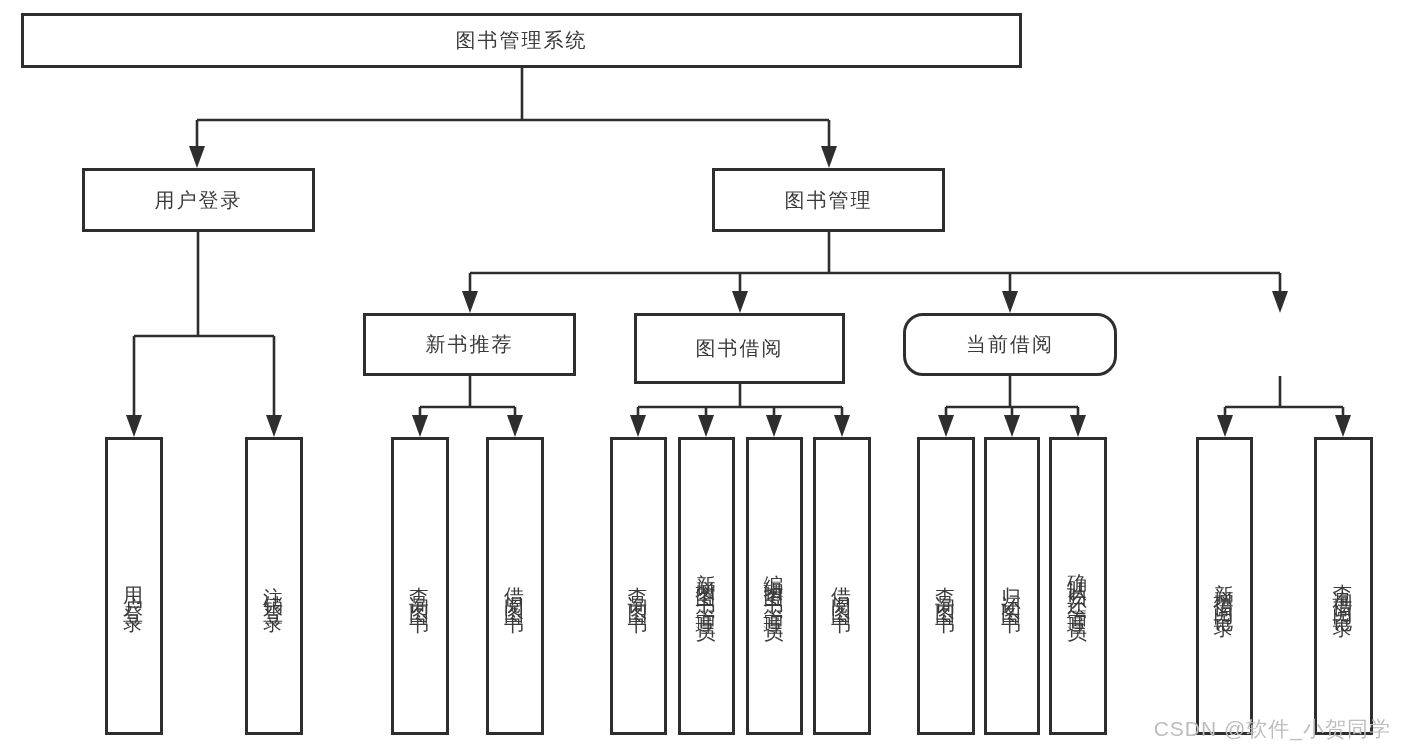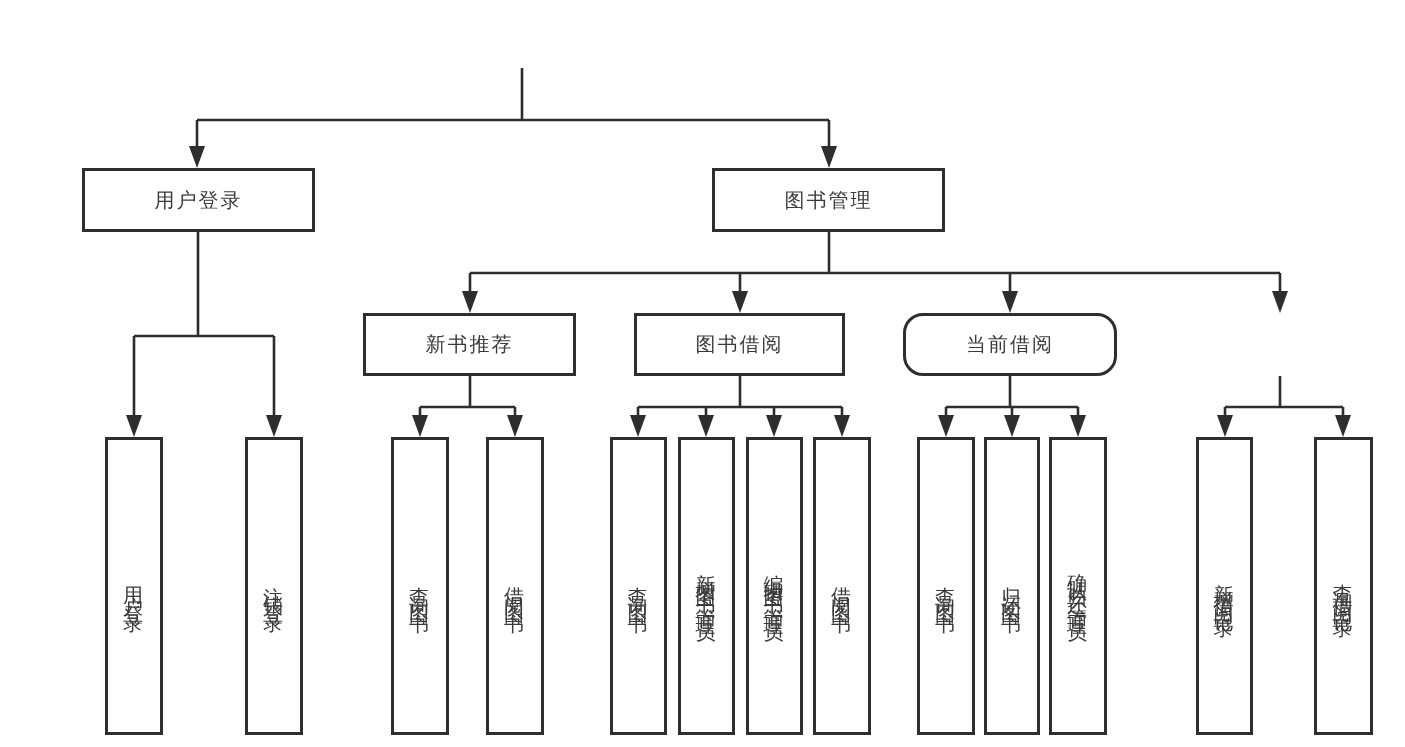--- a/index.html
+++ b/index.html
@@ -95,40 +95,42 @@
       <polygon points="766,415 782,415 774,437"></polygon>
       <polygon points="834,415 850,415 842,437"></polygon>
       <polygon points="938,415 954,415 946,437"></polygon>
       <polygon points="1004,415 1020,415 1012,437"></polygon>
       <polygon points="1070,415 1086,415 1078,437"></polygon>
       <polygon points="1217,415 1233,415 1225,437"></polygon>
       <polygon points="1335,415 1351,415 1343,437"></polygon>
     </g>
   </svg>
 
+  <div class="node" style="left:21px; top:13px; width:1001px; height:55px;">图书管理系统</div>
 
   <div class="node" style="left:82px; top:168px; width:233px; height:64px;">用户登录</div>
   <div class="node" style="left:363px; top:313px; width:213px; height:63px;">新书推荐</div>
 
   <div class="node" style="left:712px; top:168px; width:233px; height:64px;">图书管理</div>
-  <div class="node" style="left:634px; top:313px; width:211px; height:63px;">图书借阅</div>
+  <div class="node" style="left:634px; top:313px; width:211px; height:71px;">图书借阅</div>
   <div class="node" style="left:903px; top:313px; width:214px; height:63px;border-radius:20px;">当前借阅</div>
 
   <div class="node vert" style="left:105px; top:437px; width:58px; height:298px;">用户登录</div>
   <div class="node vert" style="left:245px; top:437px; width:58px; height:298px;">注销登录</div>
 
   <div class="node vert" style="left:391px; top:437px; width:58px; height:298px;">查询图书</div>
   <div class="node vert" style="left:486px; top:437px; width:58px; height:298px;">借阅图书</div>
 
   <div class="node vert" style="left:610px; top:437px; width:57px; height:298px;">查询图书</div>
   <div class="node vert long" style="left:678px; top:437px; width:57px; height:298px;">新增图书（管理员）</div>
   <div class="node vert long" style="left:746px; top:437px; width:57px; height:298px;">编辑图书（管理员）</div>
   <div class="node vert" style="left:813px; top:437px; width:58px; height:298px;">借阅图书</div>
 
   <div class="node vert" style="left:917px; top:437px; width:58px; height:298px;">查询图书</div>
   <div class="node vert" style="left:984px; top:437px; width:56px; height:298px;">归还图书</div>
   <div class="node vert long" style="left:1049px; top:437px; width:58px; height:298px;">确认归还（管理员）</div>
 
   <div class="node vert long" style="left:1196px; top:437px; width:57px; height:298px;">新增借阅记录</div>
   <div class="node vert long" style="left:1314px; top:437px; width:59px; height:298px;">查询借阅记录</div>
 
+  <div class="watermark">CSDN @软件_小贺同学</div>
 
 </div>
 
 </body></html>

